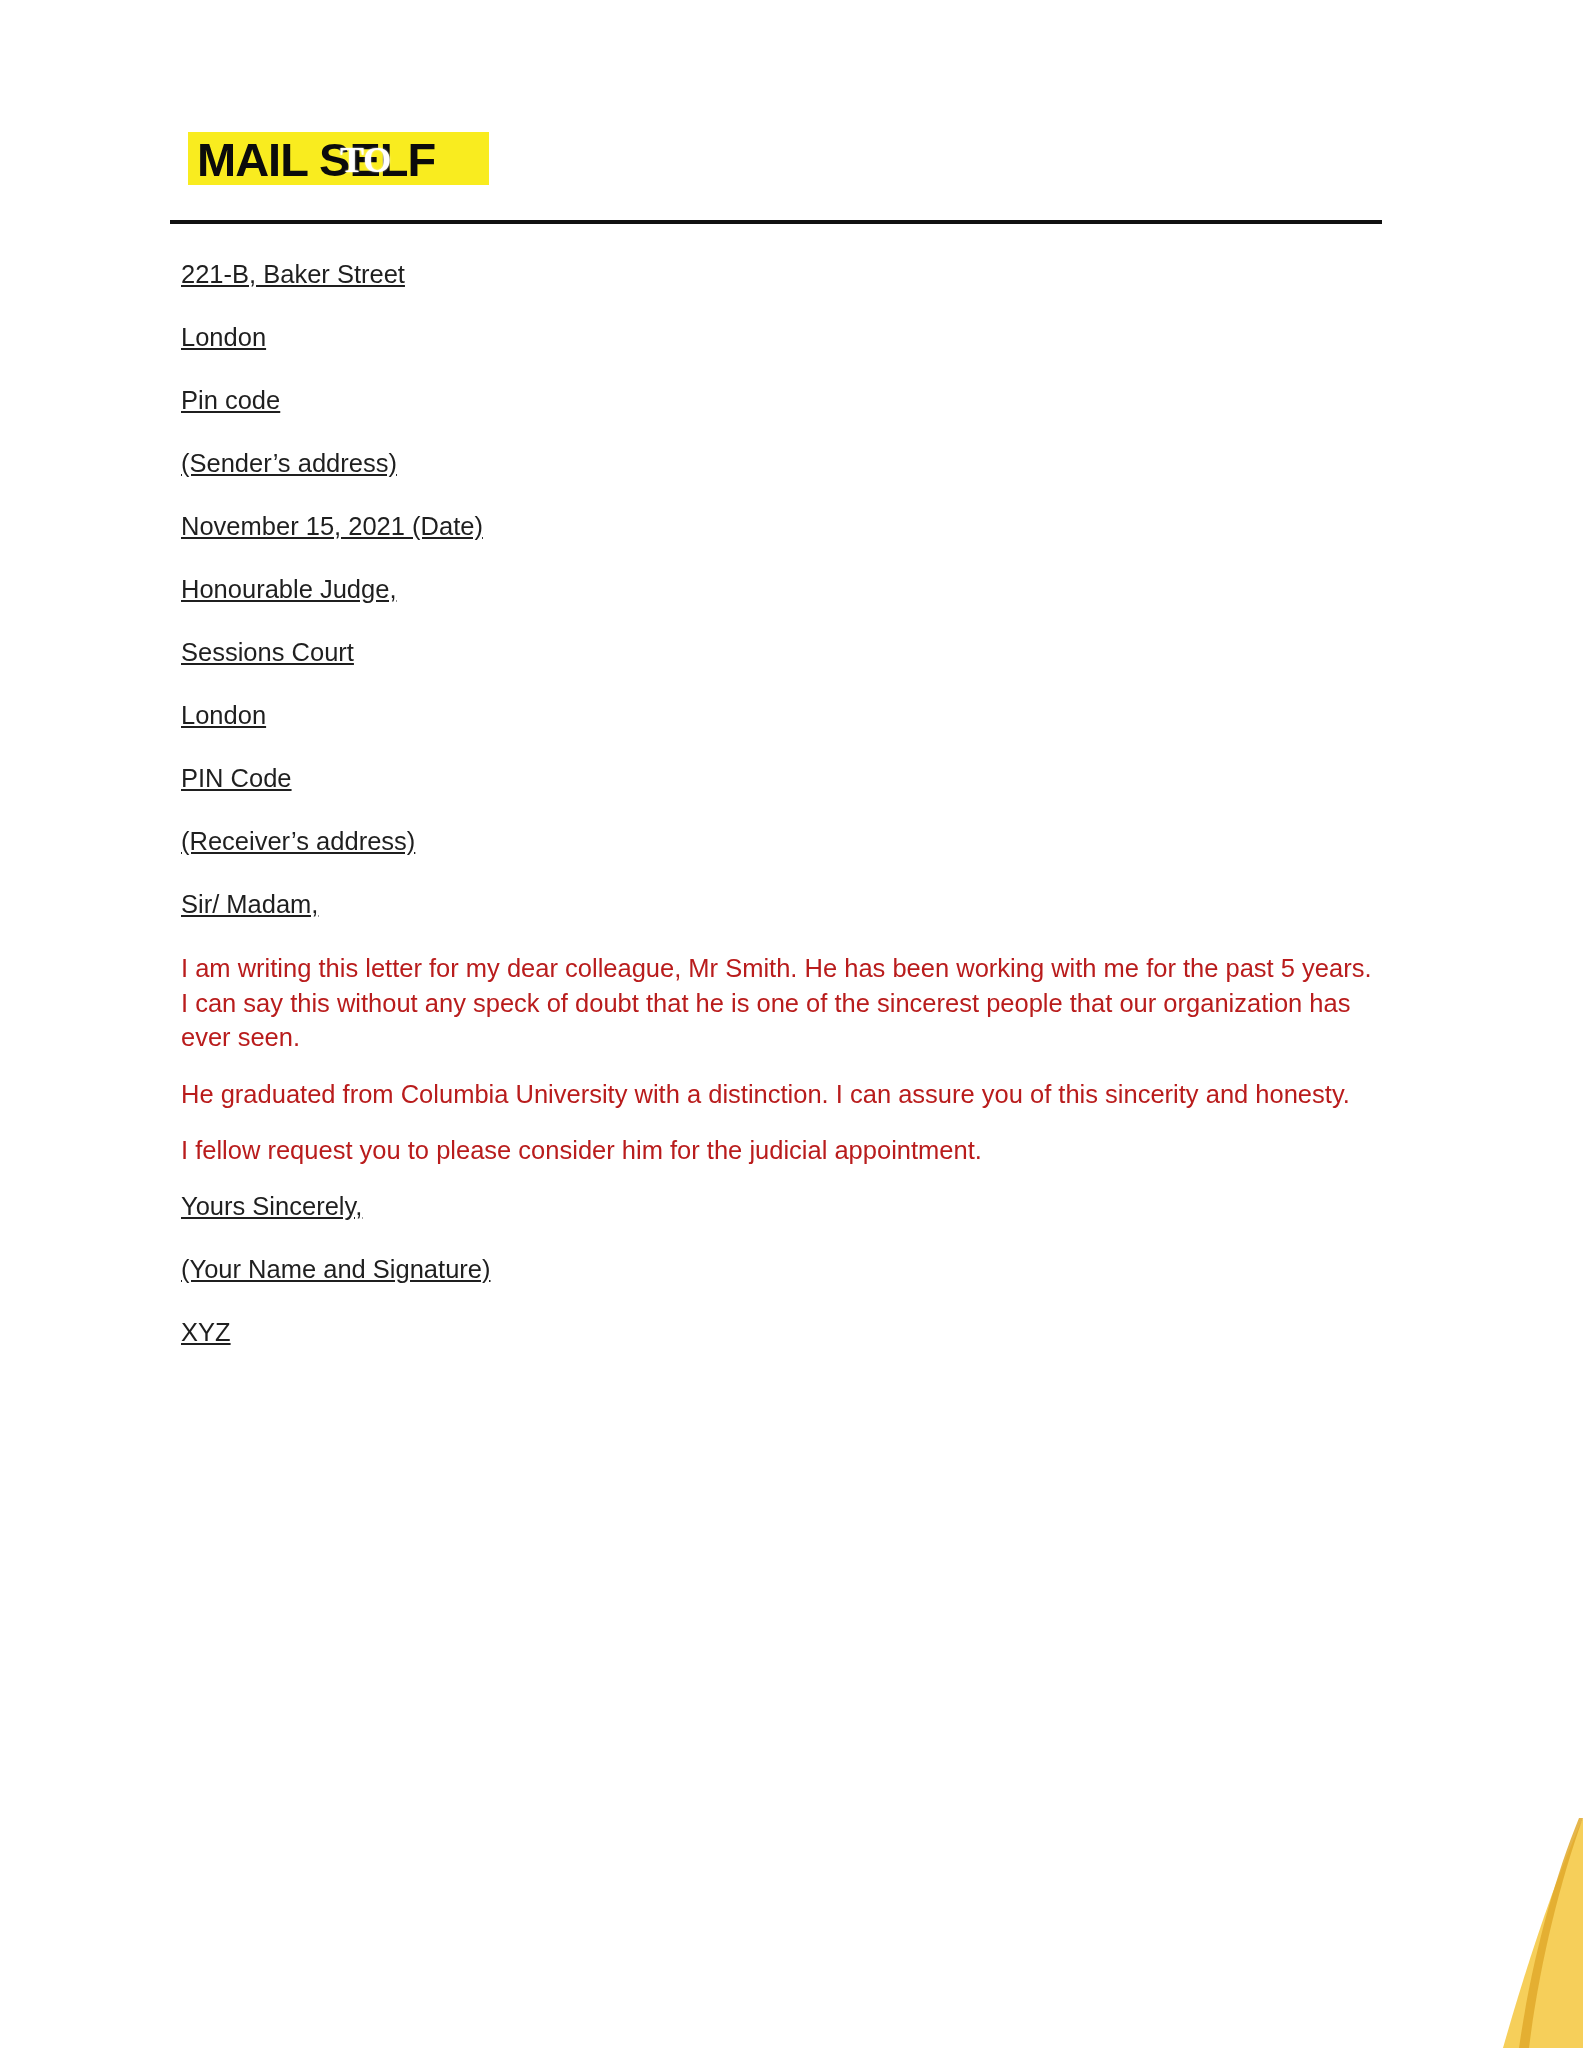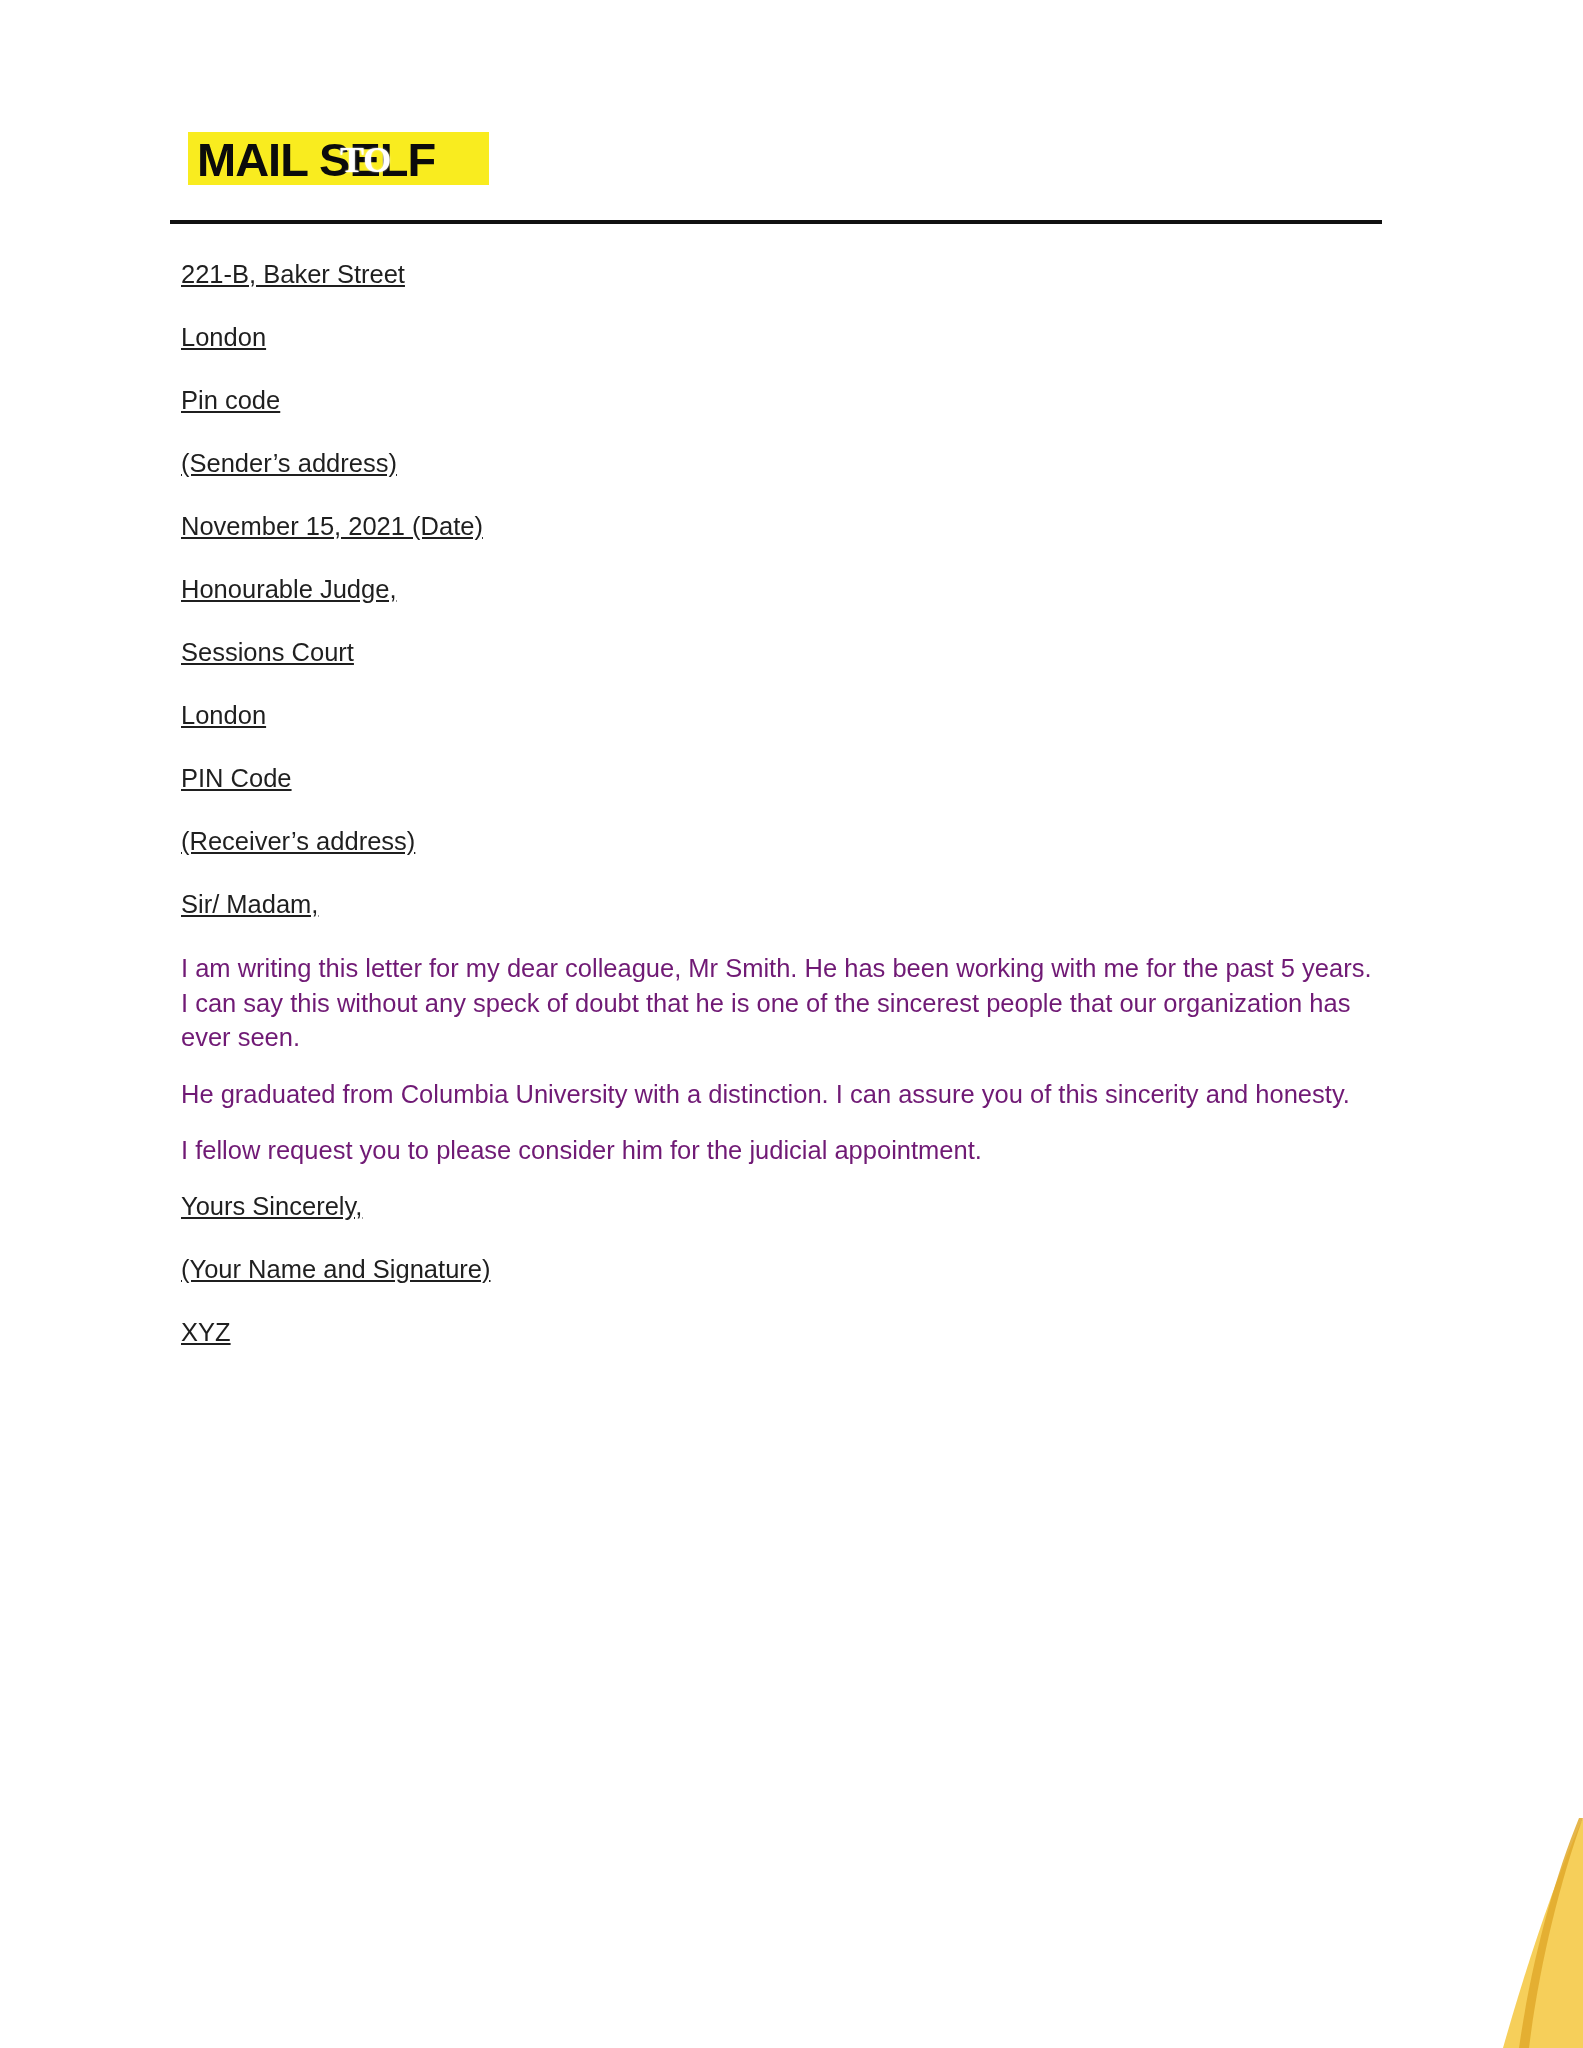--- a/index.html
+++ b/index.html
@@ -81,21 +81,21 @@
     font-size: 25.5px;
     line-height: 33px;
     color: #1f1f1f;
     margin: 0 0 30px 0;
     white-space: nowrap;
     text-decoration: underline;
   }
   .para {
     font-size: 25.5px;
     line-height: 34.5px;
-    color: #701a75;
+    color: #b91c1c;
     margin: 0 0 22px 0;
     text-align: left;
   }
   .para:first-of-type { margin-top: 0; }
   .gap-before { margin-top: 8px; }
 
   
   .corner-flourish {
     position: absolute;
     right: 0;

